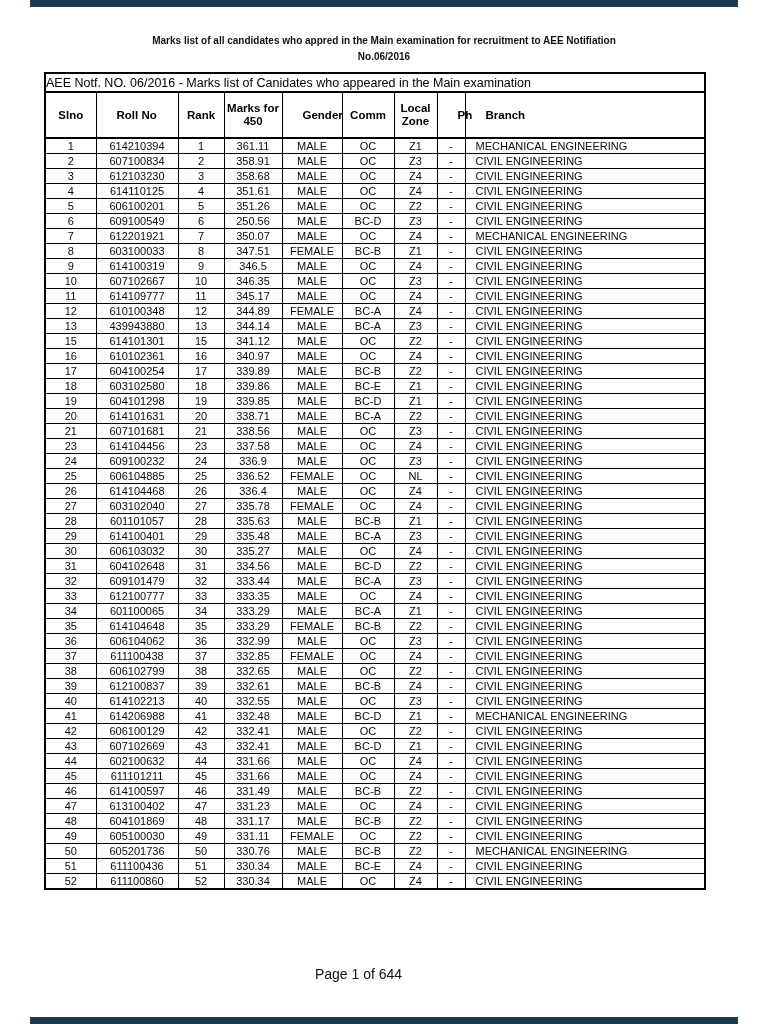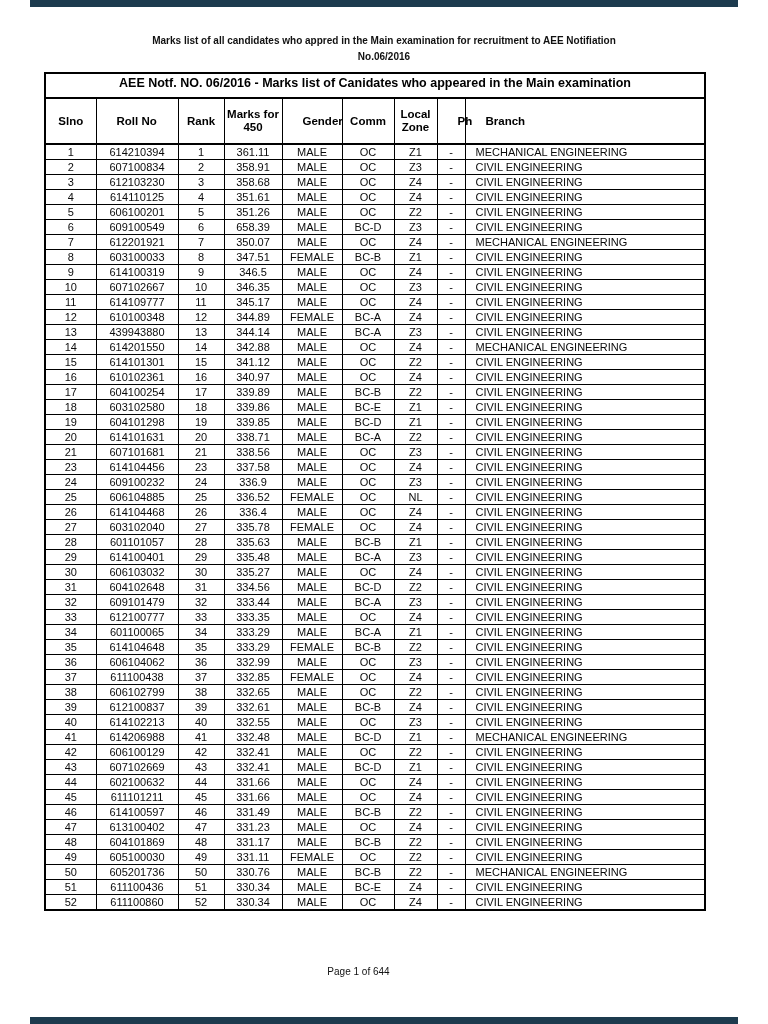--- a/index.html
+++ b/index.html
@@ -42,25 +42,25 @@
   table {
     width:660px;
     border-collapse:collapse;
     table-layout:fixed;
   }
   table, th, td { border:1px solid #000; }
   table { border:2px solid #000; }
   caption {
     border:2px solid #000;
     border-bottom:none;
-    font-weight:bold;
+    font-weight:normal;
     font-size:12.5px;
-    height:25px;
+    height:19px;
     line-height:18px;
-    text-align:center;
+    text-align:left;
     caption-side:top;
   }
   thead th {
     font-weight:bold;
     font-size:11.5px;
     line-height:13px;
     height:46px;
     text-align:left;
     padding-left:20px;
     border-bottom:2px solid #000;
@@ -78,21 +78,21 @@
     color:#0a0a0a;
   }
   tbody td.branch { text-align:left; padding-left:10px; }
 
   .page-footer {
     position:absolute;
     top:966px;
     left:0;
     width:717px;
     text-align:center;
-    font-size:10px;
+    font-size:14px;
     color:#111;
   }
 </style>
 </head>
 <body>
 
 <div class="edge-bar top" style="background: rgb(29, 59, 78);"></div>
 
 <div class="doc-title">
   <div>Marks list of all candidates who appred in the Main examination for recruitment to AEE Notifiation</div>
@@ -179,21 +179,21 @@
           <td>MALE</td>
           <td>OC</td>
           <td>Z2</td>
           <td>-</td>
           <td class="branch">CIVIL ENGINEERING</td>
         </tr>
         <tr>
           <td>6</td>
           <td>609100549</td>
           <td>6</td>
-          <td>658.39</td>
+          <td>250.56</td>
           <td>MALE</td>
           <td>BC-D</td>
           <td>Z3</td>
           <td>-</td>
           <td class="branch">CIVIL ENGINEERING</td>
         </tr>
         <tr>
           <td>7</td>
           <td>612201921</td>
           <td>7</td>
@@ -264,31 +264,20 @@
           <td>439943880</td>
           <td>13</td>
           <td>344.14</td>
           <td>MALE</td>
           <td>BC-A</td>
           <td>Z3</td>
           <td>-</td>
           <td class="branch">CIVIL ENGINEERING</td>
         </tr>
         <tr>
-          <td>14</td>
-          <td>614201550</td>
-          <td>14</td>
-          <td>342.88</td>
-          <td>MALE</td>
-          <td>OC</td>
-          <td>Z4</td>
-          <td>-</td>
-          <td class="branch">MECHANICAL ENGINEERING</td>
-        </tr>
-        <tr>
           <td>15</td>
           <td>614101301</td>
           <td>15</td>
           <td>341.12</td>
           <td>MALE</td>
           <td>OC</td>
           <td>Z2</td>
           <td>-</td>
           <td class="branch">CIVIL ENGINEERING</td>
         </tr>

